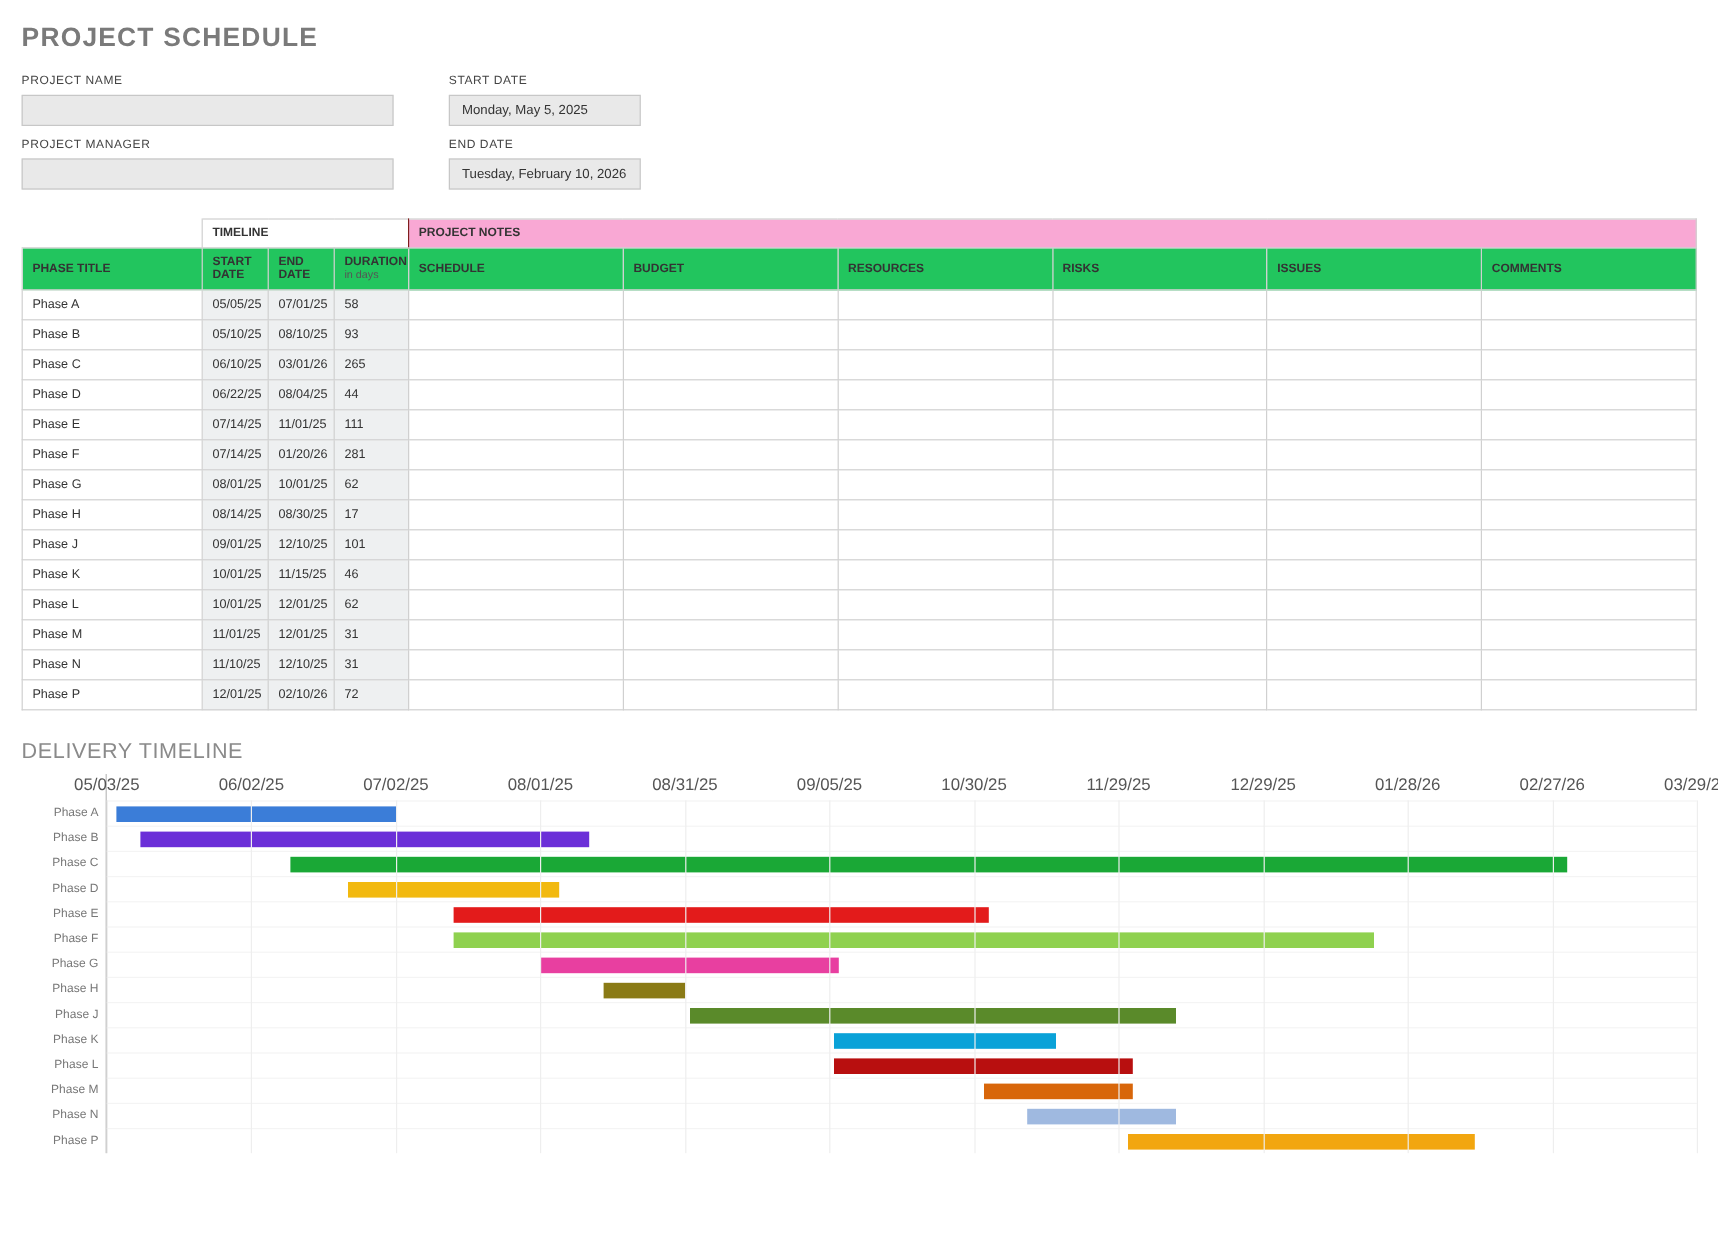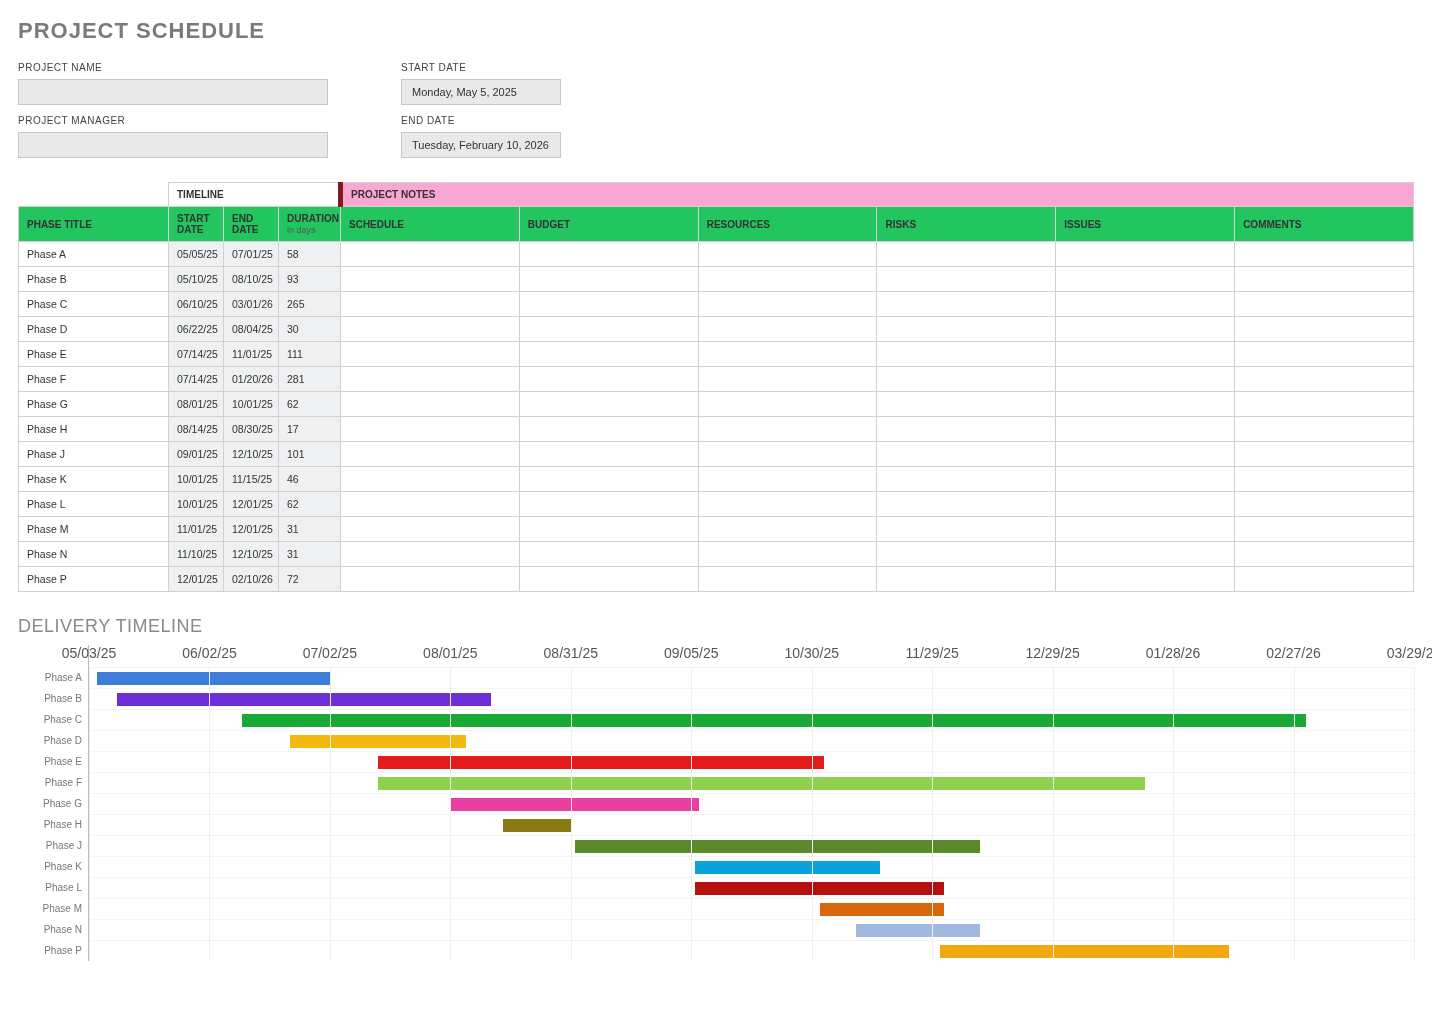--- a/index.html
+++ b/index.html
@@ -13,21 +13,21 @@
   }
   .page-title {
     font-size: 22px;
     font-weight: bold;
     color: #7a7a7a;
     letter-spacing: 1px;
     margin: 0 0 14px 0;
   }
   .header-block {
     display: flex;
-    gap: 73px;
+    gap: 46px;
     margin-bottom: 24px;
   }
   .header-col { display: flex; flex-direction: column; gap: 6px; }
   .field-label {
     font-size: 10px;
     color: #444;
     letter-spacing: 0.5px;
     margin-top: 4px;
   }
   .field-input {
@@ -62,21 +62,21 @@
   }
   th.group-head {
     background: #fff;
     border-left: 1px solid #fff;
     border-top: 1px solid #fff;
     border-right: 1px solid #d0d0d0;
     font-weight: bold;
     font-size: 10px;
     padding-left: 10px;
   }
-  th.group-head.nb { border-right: 5px solid #7f1d1d; }
+  th.group-head.nb { border-right: 1px solid #7f1d1d; }
   th.phase-title-head { width: 150px; }
   th.dcol { width: 55px; text-align: center; }
   td.dcol { text-align: center; background: #eef0f1; }
   td.phase-col { background: #fff; }
   .sub { font-weight: normal; color:#555; font-size:9px;}
 
   .section-title {
     font-size: 18px;
     color: #8a8a8a;
     margin: 24px 0 8px 0;
@@ -225,21 +225,21 @@
         <td></td>
         <td></td>
         <td></td>
         <td></td>
         <td></td>
       </tr>
       <tr>
         <td class="phase-col">Phase D</td>
         <td class="dcol">06/22/25</td>
         <td class="dcol">08/04/25</td>
-        <td class="dcol">30</td>
+        <td class="dcol">44</td>
         <td></td>
         <td></td>
         <td></td>
         <td></td>
         <td></td>
         <td></td>
       </tr>
       <tr>
         <td class="phase-col">Phase E</td>
         <td class="dcol">07/14/25</td>

